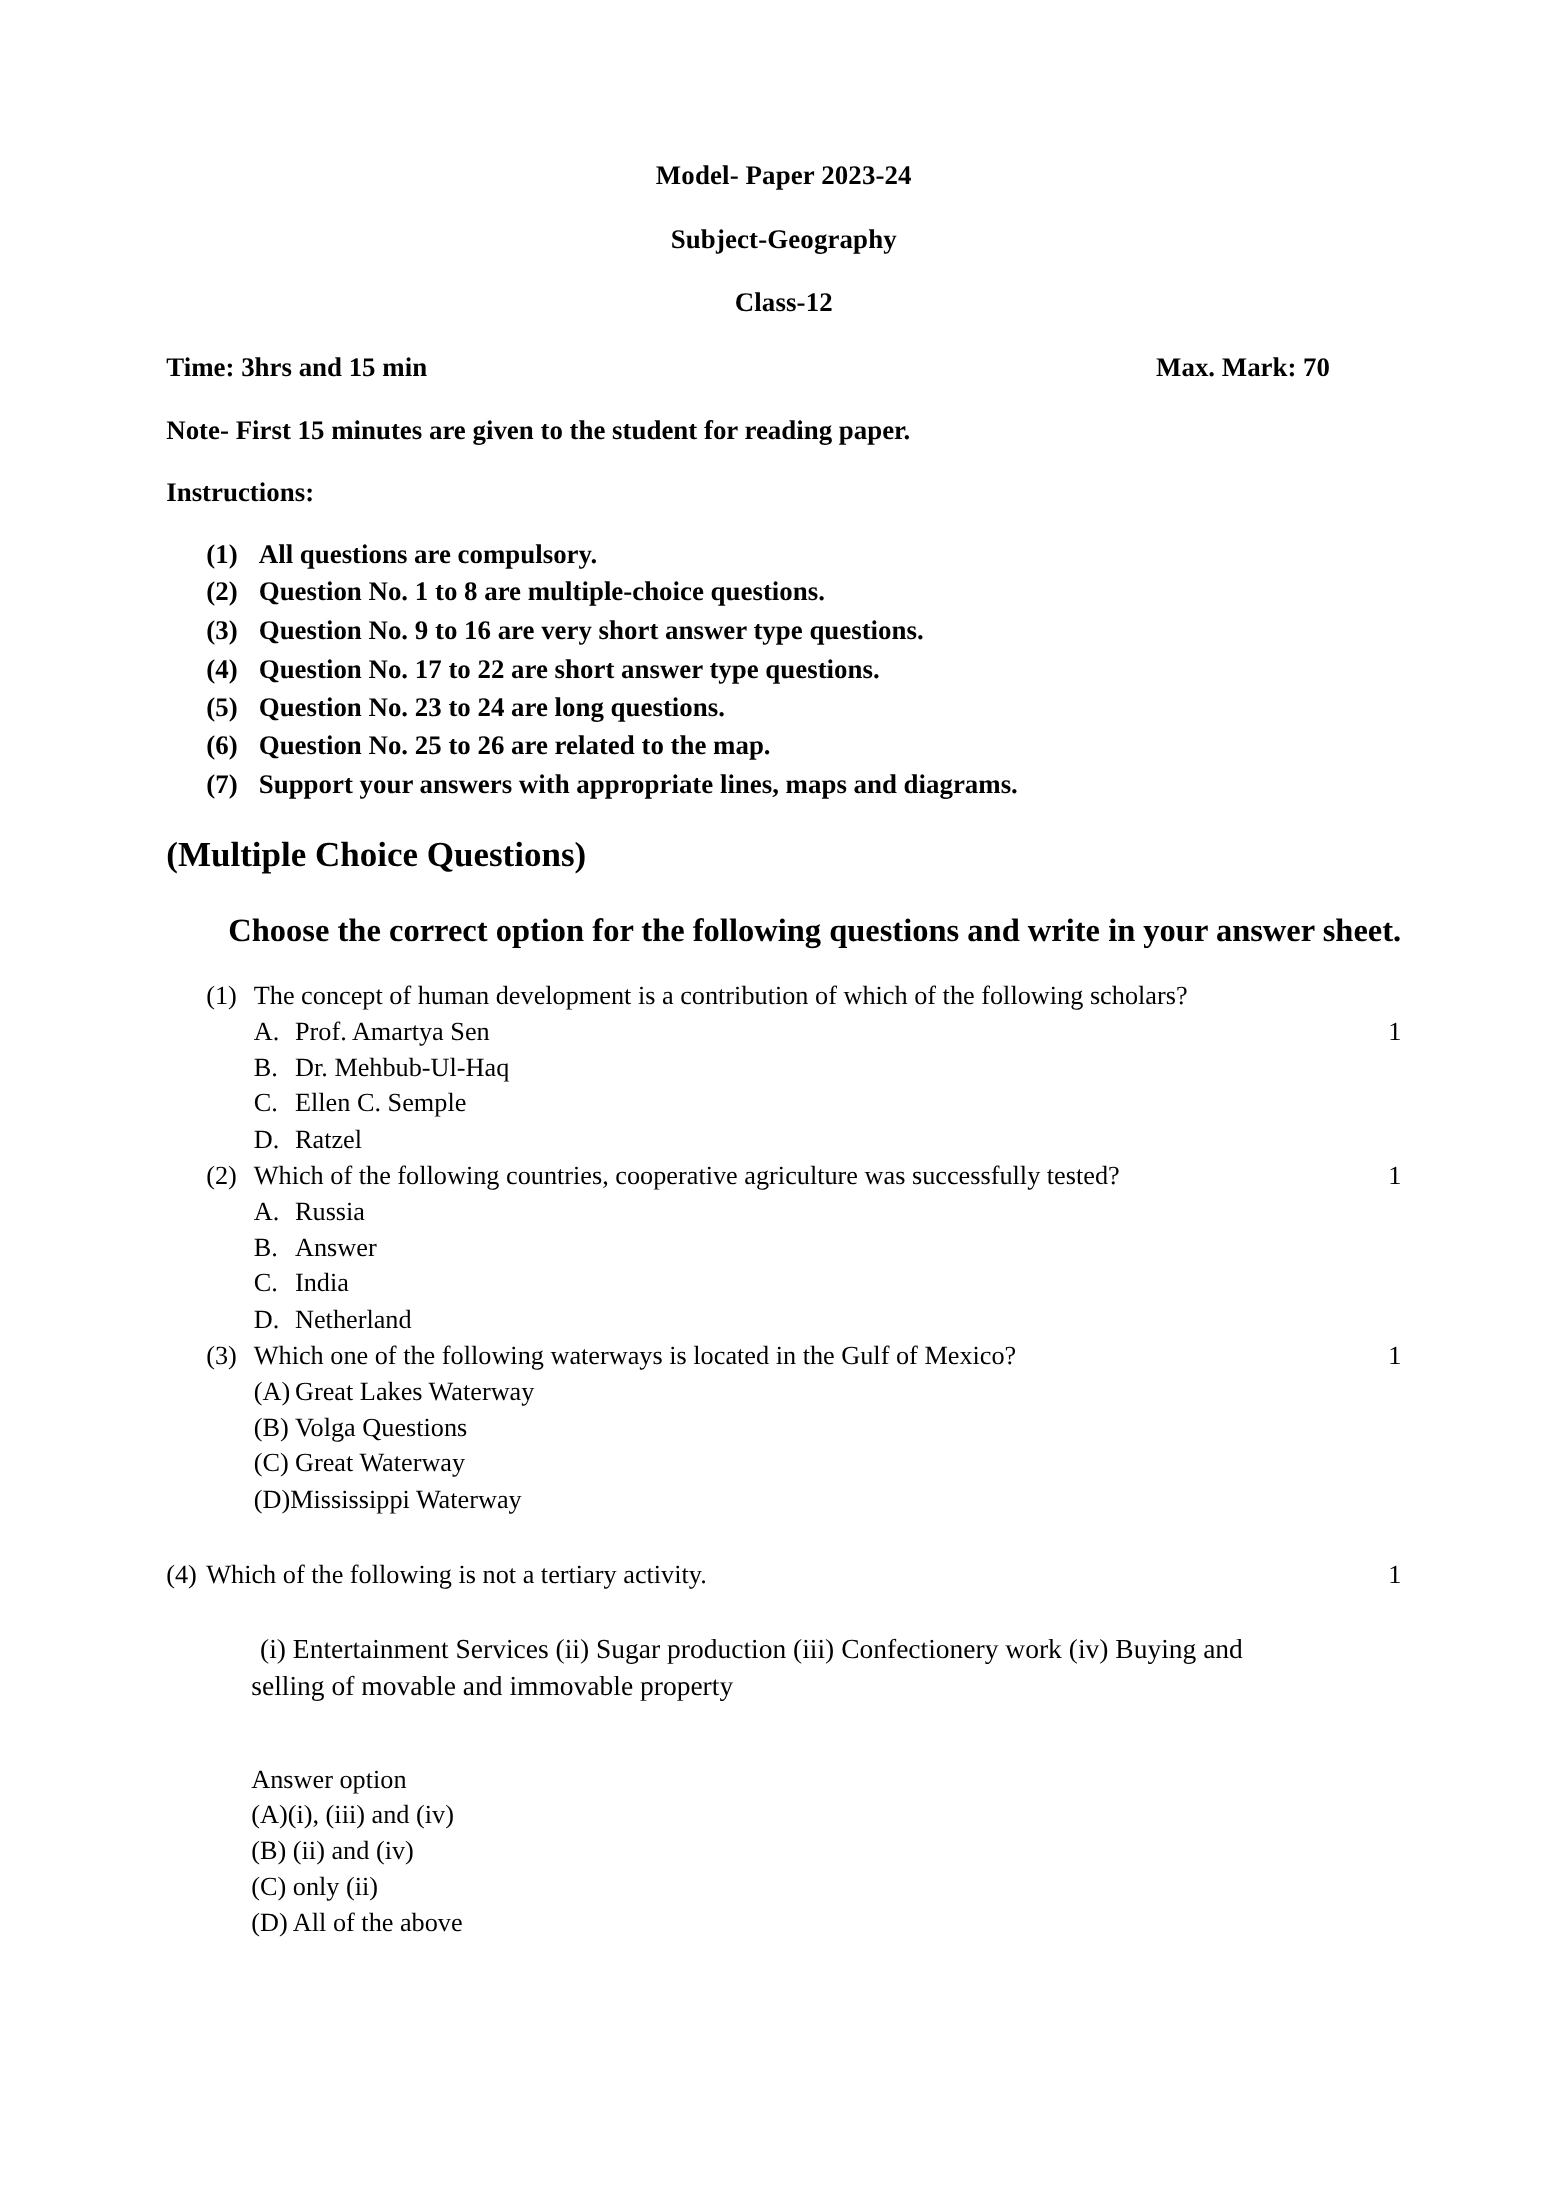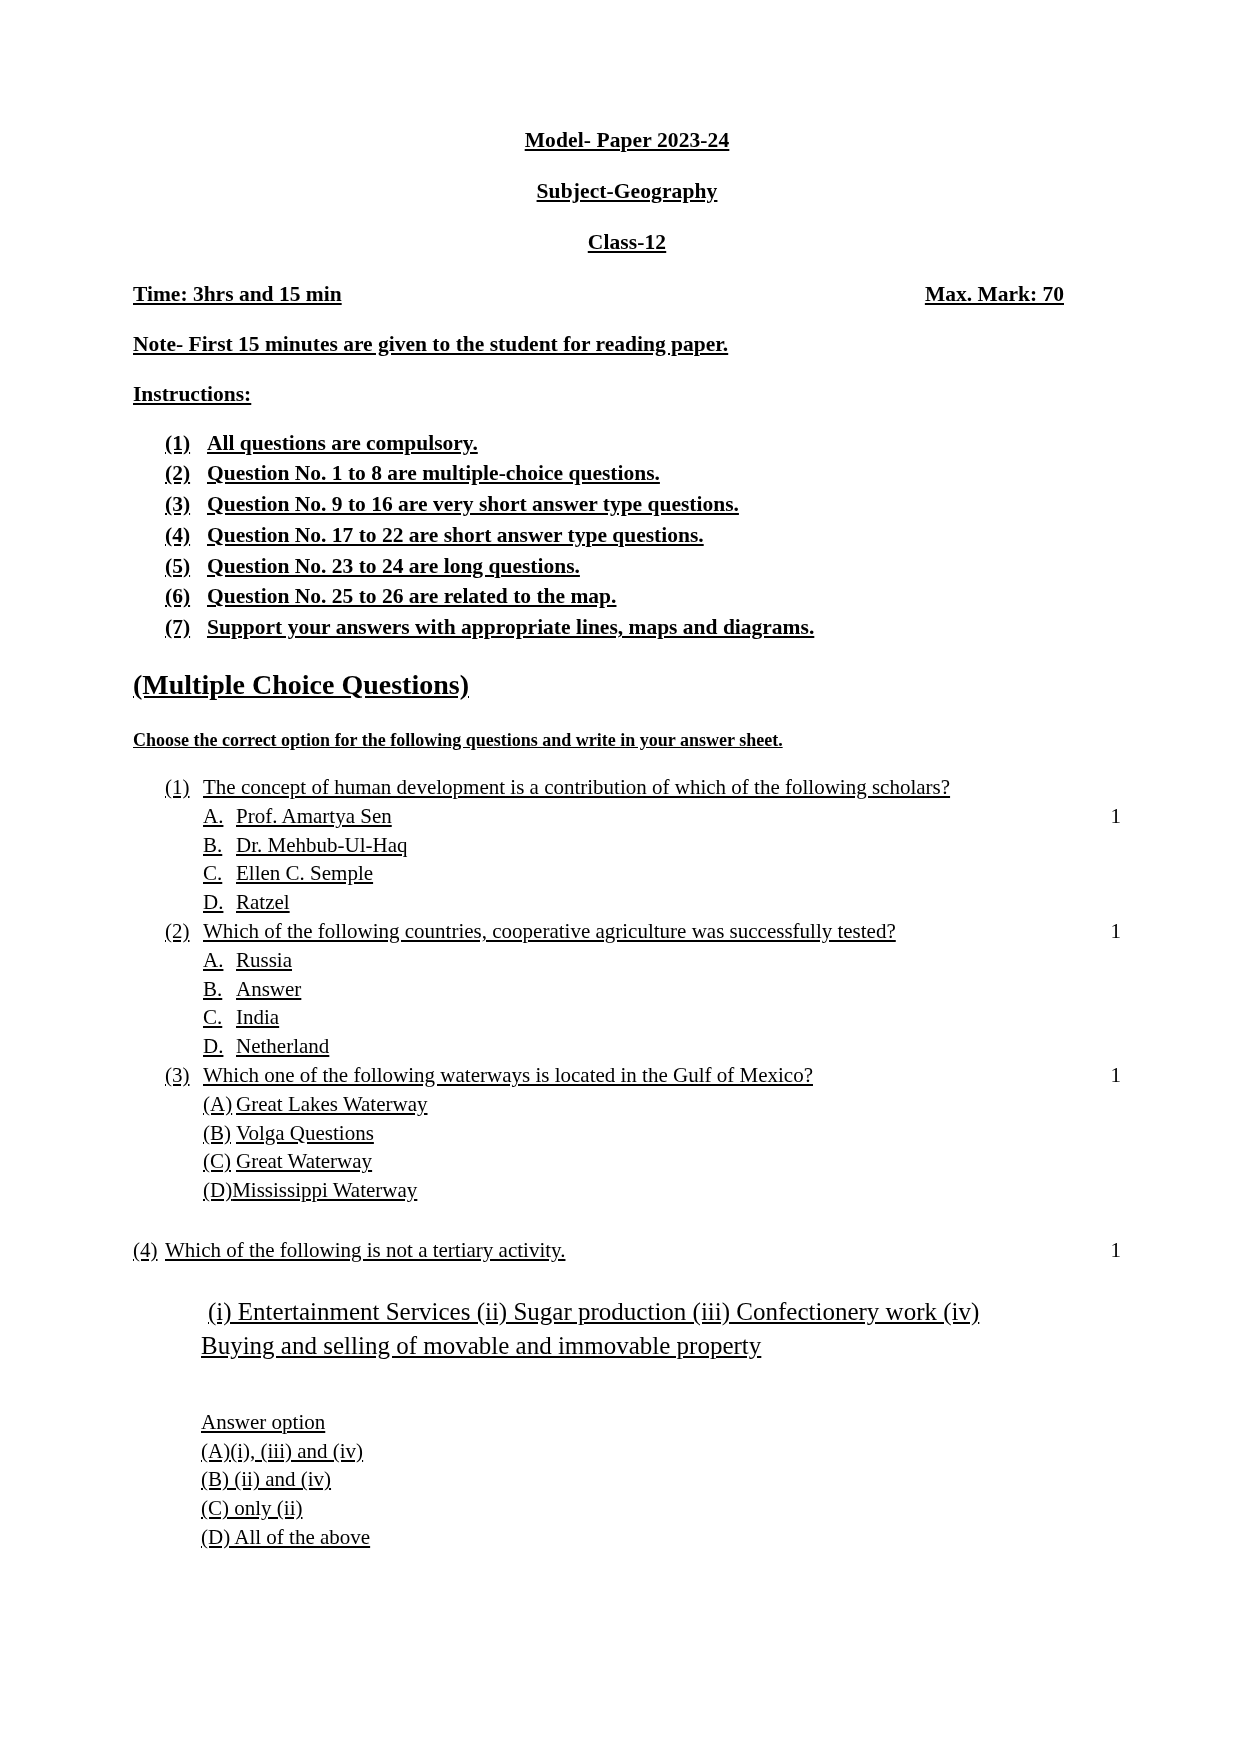--- a/index.html
+++ b/index.html
@@ -14,21 +14,20 @@
     color: #000000;
     position: relative;
     overflow: hidden;
   }
   .page {
     box-sizing: border-box;
     width: 1241px;
     height: 1754px;
     padding: 128px 120px 60px 133px;
     position: relative;
-    text-decoration: underline;
   }
 
   
   .title-line {
     text-align: center;
     font-weight: bold;
     font-size: 21.5px;
     letter-spacing: 0.1px;
     margin: 0 0 26.5px 0;
     line-height: 1.15;
@@ -78,22 +77,23 @@
   }
   .instr-text { flex: 1 1 auto; }
 
   .section-head {
     font-weight: bold;
     font-size: 28px;
     margin: 26px 0 0 0;
   }
   .choose-line {
     font-weight: bold;
-    font-size: 18px;
+    font-size: 26px;
     margin: 29px 0 0 0;
+    text-align: right;
   }
 
   
   .questions {
     margin: 22px 0 0 0;
   }
   .q-block { margin: 0; }
 
   .q-row {
     display: flex;
@@ -148,21 +148,21 @@
   .q4-num { flex: 0 0 32px; width: 32px; }
   .q4-title { flex: 1 1 auto; }
   .q4-mark {
     position: absolute;
     right: 0;
     top: 0;
     width: 22px;
     text-align: right;
   }
   .q4-items {
-    font-size: 25px;
+    font-size: 22px;
     line-height: 1.38;
     margin: 30px 0 16px 0;
     padding-left: 68px;
     padding-right: 115px;
     text-indent: 7px;
   }
   .q4-answers {
     margin: 44px 0 0 0;
     padding-left: 68px;
     font-size: 21px;

